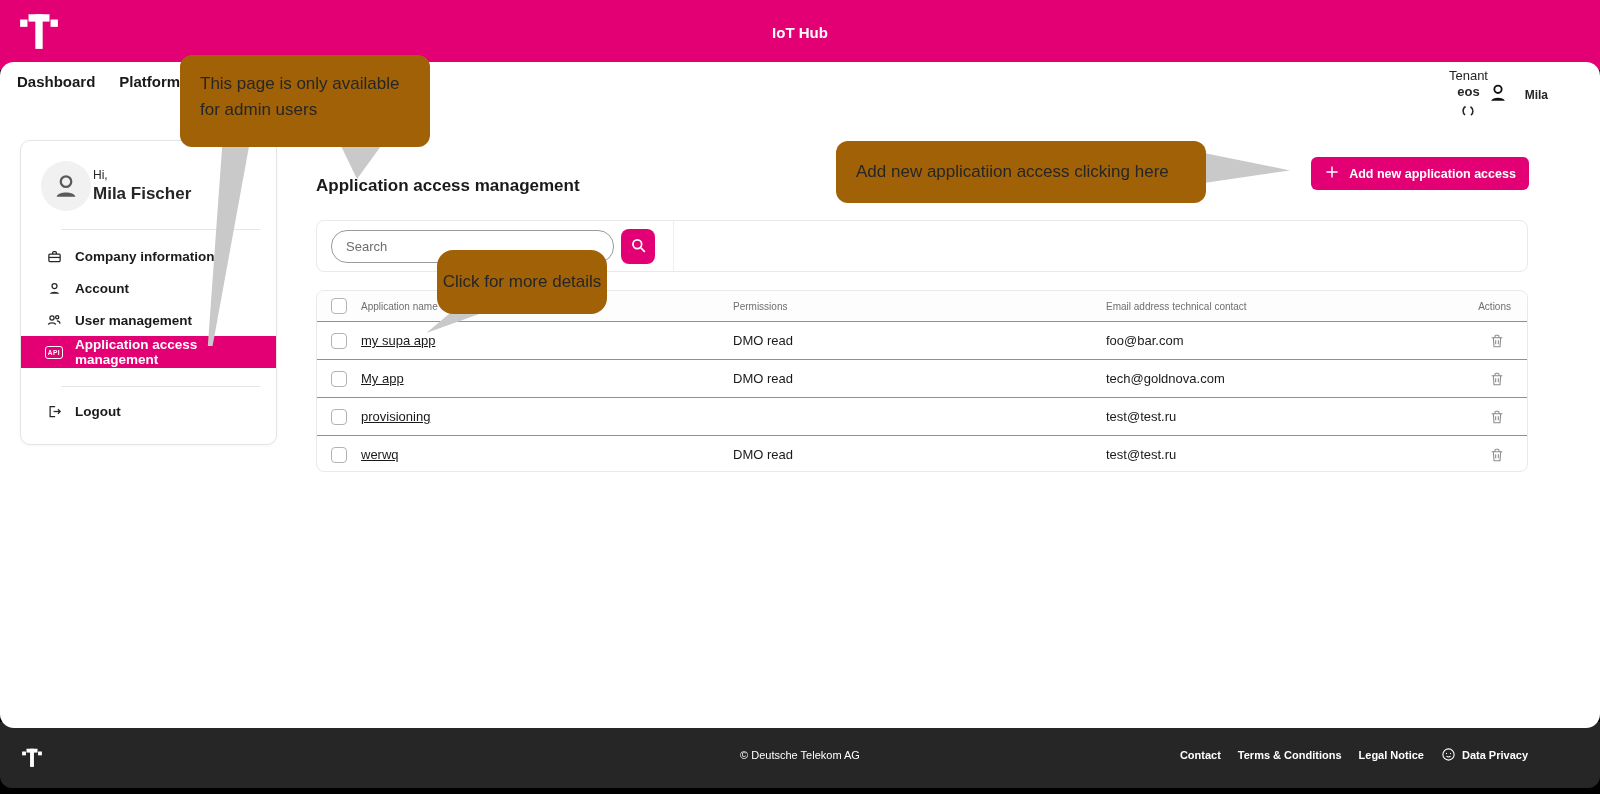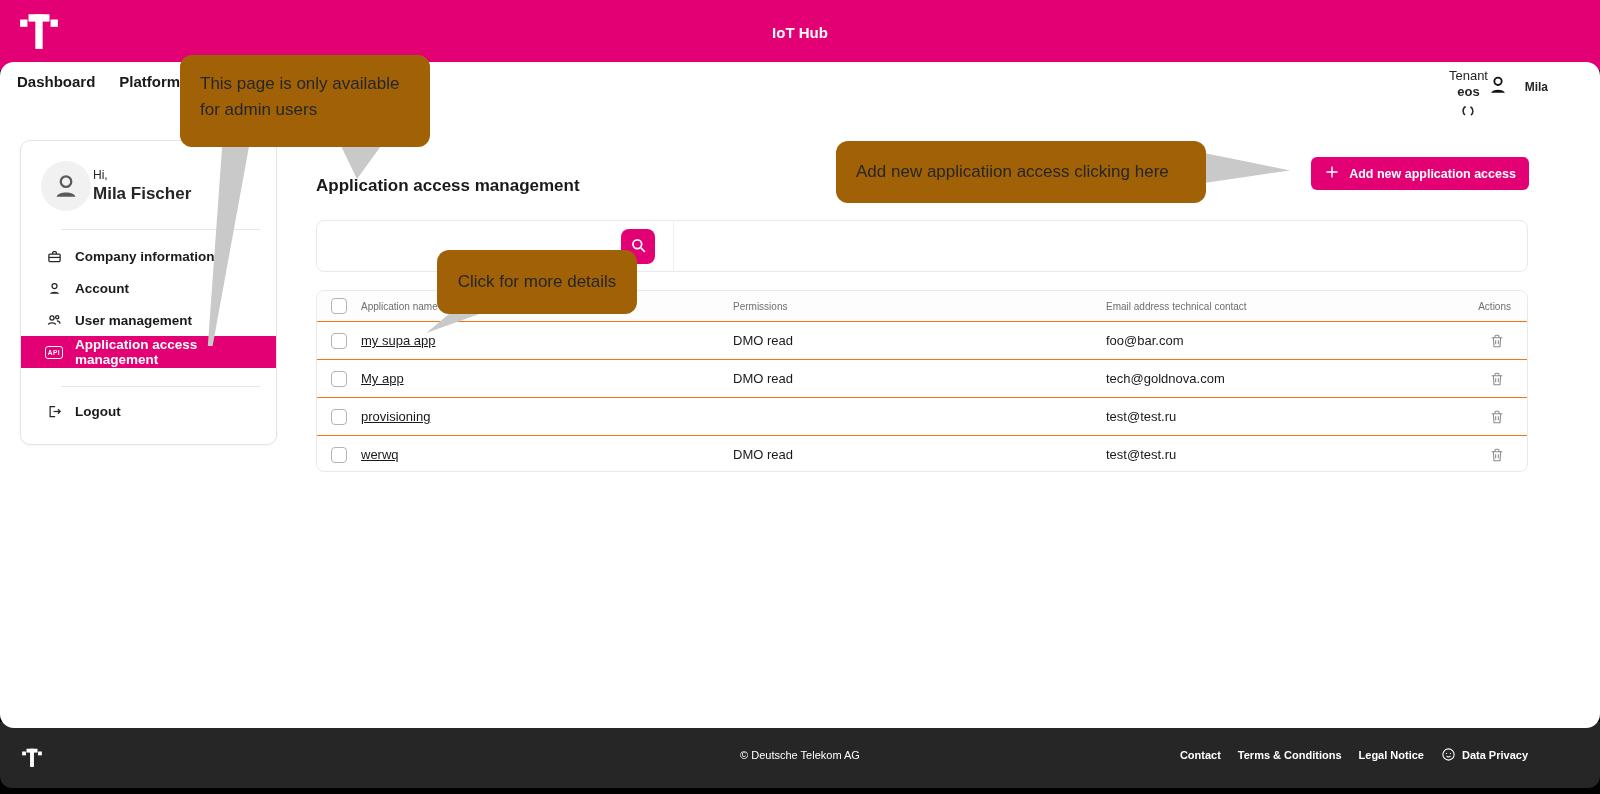--- a/index.html
+++ b/index.html
@@ -12,21 +12,21 @@
   .app-title{position:absolute;left:0;right:0;top:24px;text-align:center;color:#fff;font-size:15px;font-weight:bold;}
 
   
   .panel{position:absolute;top:62px;left:0;width:1600px;height:666px;background:#fff;border-radius:14px;z-index:2;}
 
   
   .nav{position:absolute;top:11px;left:17px;display:flex;gap:24px;}
   .nav-item{font-size:15px;font-weight:bold;color:#1a1a1a;cursor:pointer;}
   .tenant{position:absolute;top:6px;right:112px;text-align:right;font-size:13px;color:#262626;line-height:16px;}
   .tenant .t2{font-weight:bold;display:flex;align-items:center;gap:4px;justify-content:flex-end;flex-direction:column;}
-  .userchip{position:absolute;top:12px;right:52px;display:flex;align-items:center;gap:16px;}
+  .userchip{position:absolute;top:20px;right:52px;display:flex;align-items:center;gap:16px;}
   .userchip .uname{font-size:12px;font-weight:bold;color:#262626;}
 
   
   .sidebar{position:absolute;left:20px;top:78px;width:257px;height:305px;background:#fff;border:1px solid #e4e4e4;border-radius:10px;box-shadow:0 1px 3px rgba(0,0,0,.04);}
   .profile{display:flex;align-items:center;gap:2px;padding:20px 0 0 20px;}
   .avatar{width:50px;height:50px;border-radius:50%;background:#f1f1f1;display:flex;align-items:center;justify-content:center;color:#5a5a5a;}
   .greet{font-size:12px;color:#262626;}
   .fullname{font-size:17px;font-weight:bold;color:#262626;margin-top:2px;}
   .sb-div{border:none;border-top:1px solid #e6e6e6;margin:18px 16px 0 40px;}
   .menu{margin-top:10px;}
@@ -59,21 +59,21 @@
   .trash{background:none;border:none;color:#8a8a8a;cursor:pointer;padding:0;display:flex;}
 
   
   .callout{position:absolute;background:#a16207;border-radius:12px;color:#262626;font-size:17px;z-index:30;}
   .co-tail{position:absolute;background:#c9c9c9;z-index:29;}
   .co1{left:180px;top:55px;width:250px;height:92px;padding:16px 20px;line-height:26px;}
   .co1-tail-long{left:203px;top:146px;width:48px;height:200px;clip-path:polygon(40% 0,96% 0,20% 100%,10% 100%);}
   .co1-tail-right{left:341px;top:146px;width:40px;height:33px;clip-path:polygon(0 0,100% 0,40% 100%);}
   .co2{left:836px;top:141px;width:370px;height:62px;display:flex;align-items:center;padding-left:20px;}
   .co2-tail{left:1204px;top:153px;width:86px;height:30px;clip-path:polygon(0 0,100% 58%,0 100%);}
-  .co3{left:437px;top:250px;width:200px;height:64px;display:flex;align-items:center;justify-content:center;}
+  .co3{left:437px;top:250px;width:170px;height:64px;display:flex;align-items:center;justify-content:center;border-radius:16px;}
   .co3-tail{left:424px;top:313px;width:58px;height:20px;clip-path:polygon(45% 0,100% 0,4% 100%);}
 
   
   .footer{position:absolute;left:0;top:722px;width:1600px;height:66px;background:#262626;border-radius:0 0 12px 12px;z-index:1;display:flex;align-items:center;}
   .f-logo{position:absolute;left:22px;top:24px;}
   .f-copy{position:absolute;left:0;right:0;text-align:center;color:#fff;font-size:11px;}
   .f-links{position:absolute;right:72px;display:flex;align-items:center;gap:17px;}
   .f-link{color:#fff;font-size:11px;font-weight:bold;cursor:pointer;display:flex;align-items:center;gap:6px;}
 </style>
 </head>
@@ -193,20 +193,21 @@
     <button class="add-btn">
       <span>
         <svg width="16" height="16" viewBox="0 0 20 20" fill="none" stroke="#fff" stroke-width="1.8">
             <path d="M10 3v14M3 10h14"></path>
           </svg>
       </span>
       <span>Add new application access</span>
     </button>
 
     <div class="search-card">
+      <input class="search-input" type="text" placeholder="Search" style="">
       <button class="search-btn">
         <span>
           <svg width="19" height="19" viewBox="0 0 24 24" fill="none" stroke="#fff" stroke-width="2.2">
               <circle cx="10.5" cy="10.5" r="5.5"></circle>
               <path d="M15 15l5 5"></path>
             </svg>
         </span>
       </button>
       <span class="search-sep"></span>
     </div>

